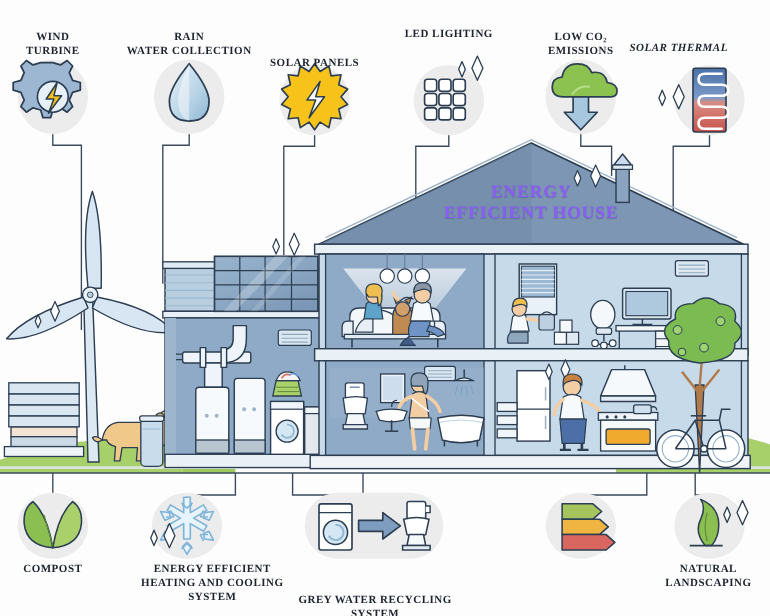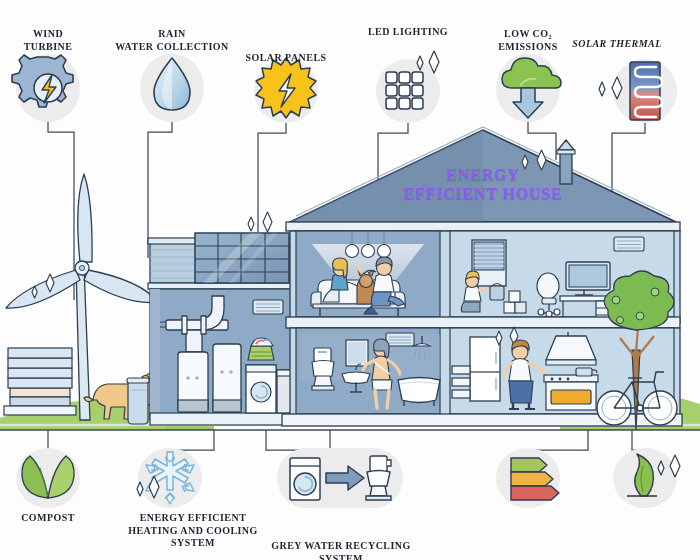--- a/index.html
+++ b/index.html
@@ -599,14 +599,16 @@
 <div class="lbl" style="left:472px; top:28px; width:112px;">LOW CO₂
 EMISSIONS</div>
 <div class="lbl" style="left:561px; top:38px; width:112px;font-style:italic;">SOLAR THERMAL</div>
 
 <div class="lbl" style="left:0px;   top:512px; width:96px;">COMPOST</div>
 <div class="lbl" style="left:104px; top:512px; width:134px;margin-left:22px;">ENERGY EFFICIENT
 HEATING AND COOLING
 SYSTEM</div>
 <div class="lbl" style="left:262px; top:512px; width:158px;margin-top:28px;">GREY WATER RECYCLING
 SYSTEM</div>
+<div class="lbl" style="left:588px; top:512px; width:112px;">NATURAL
+LANDSCAPING</div>
 
 </div>
 
 </body></html>

